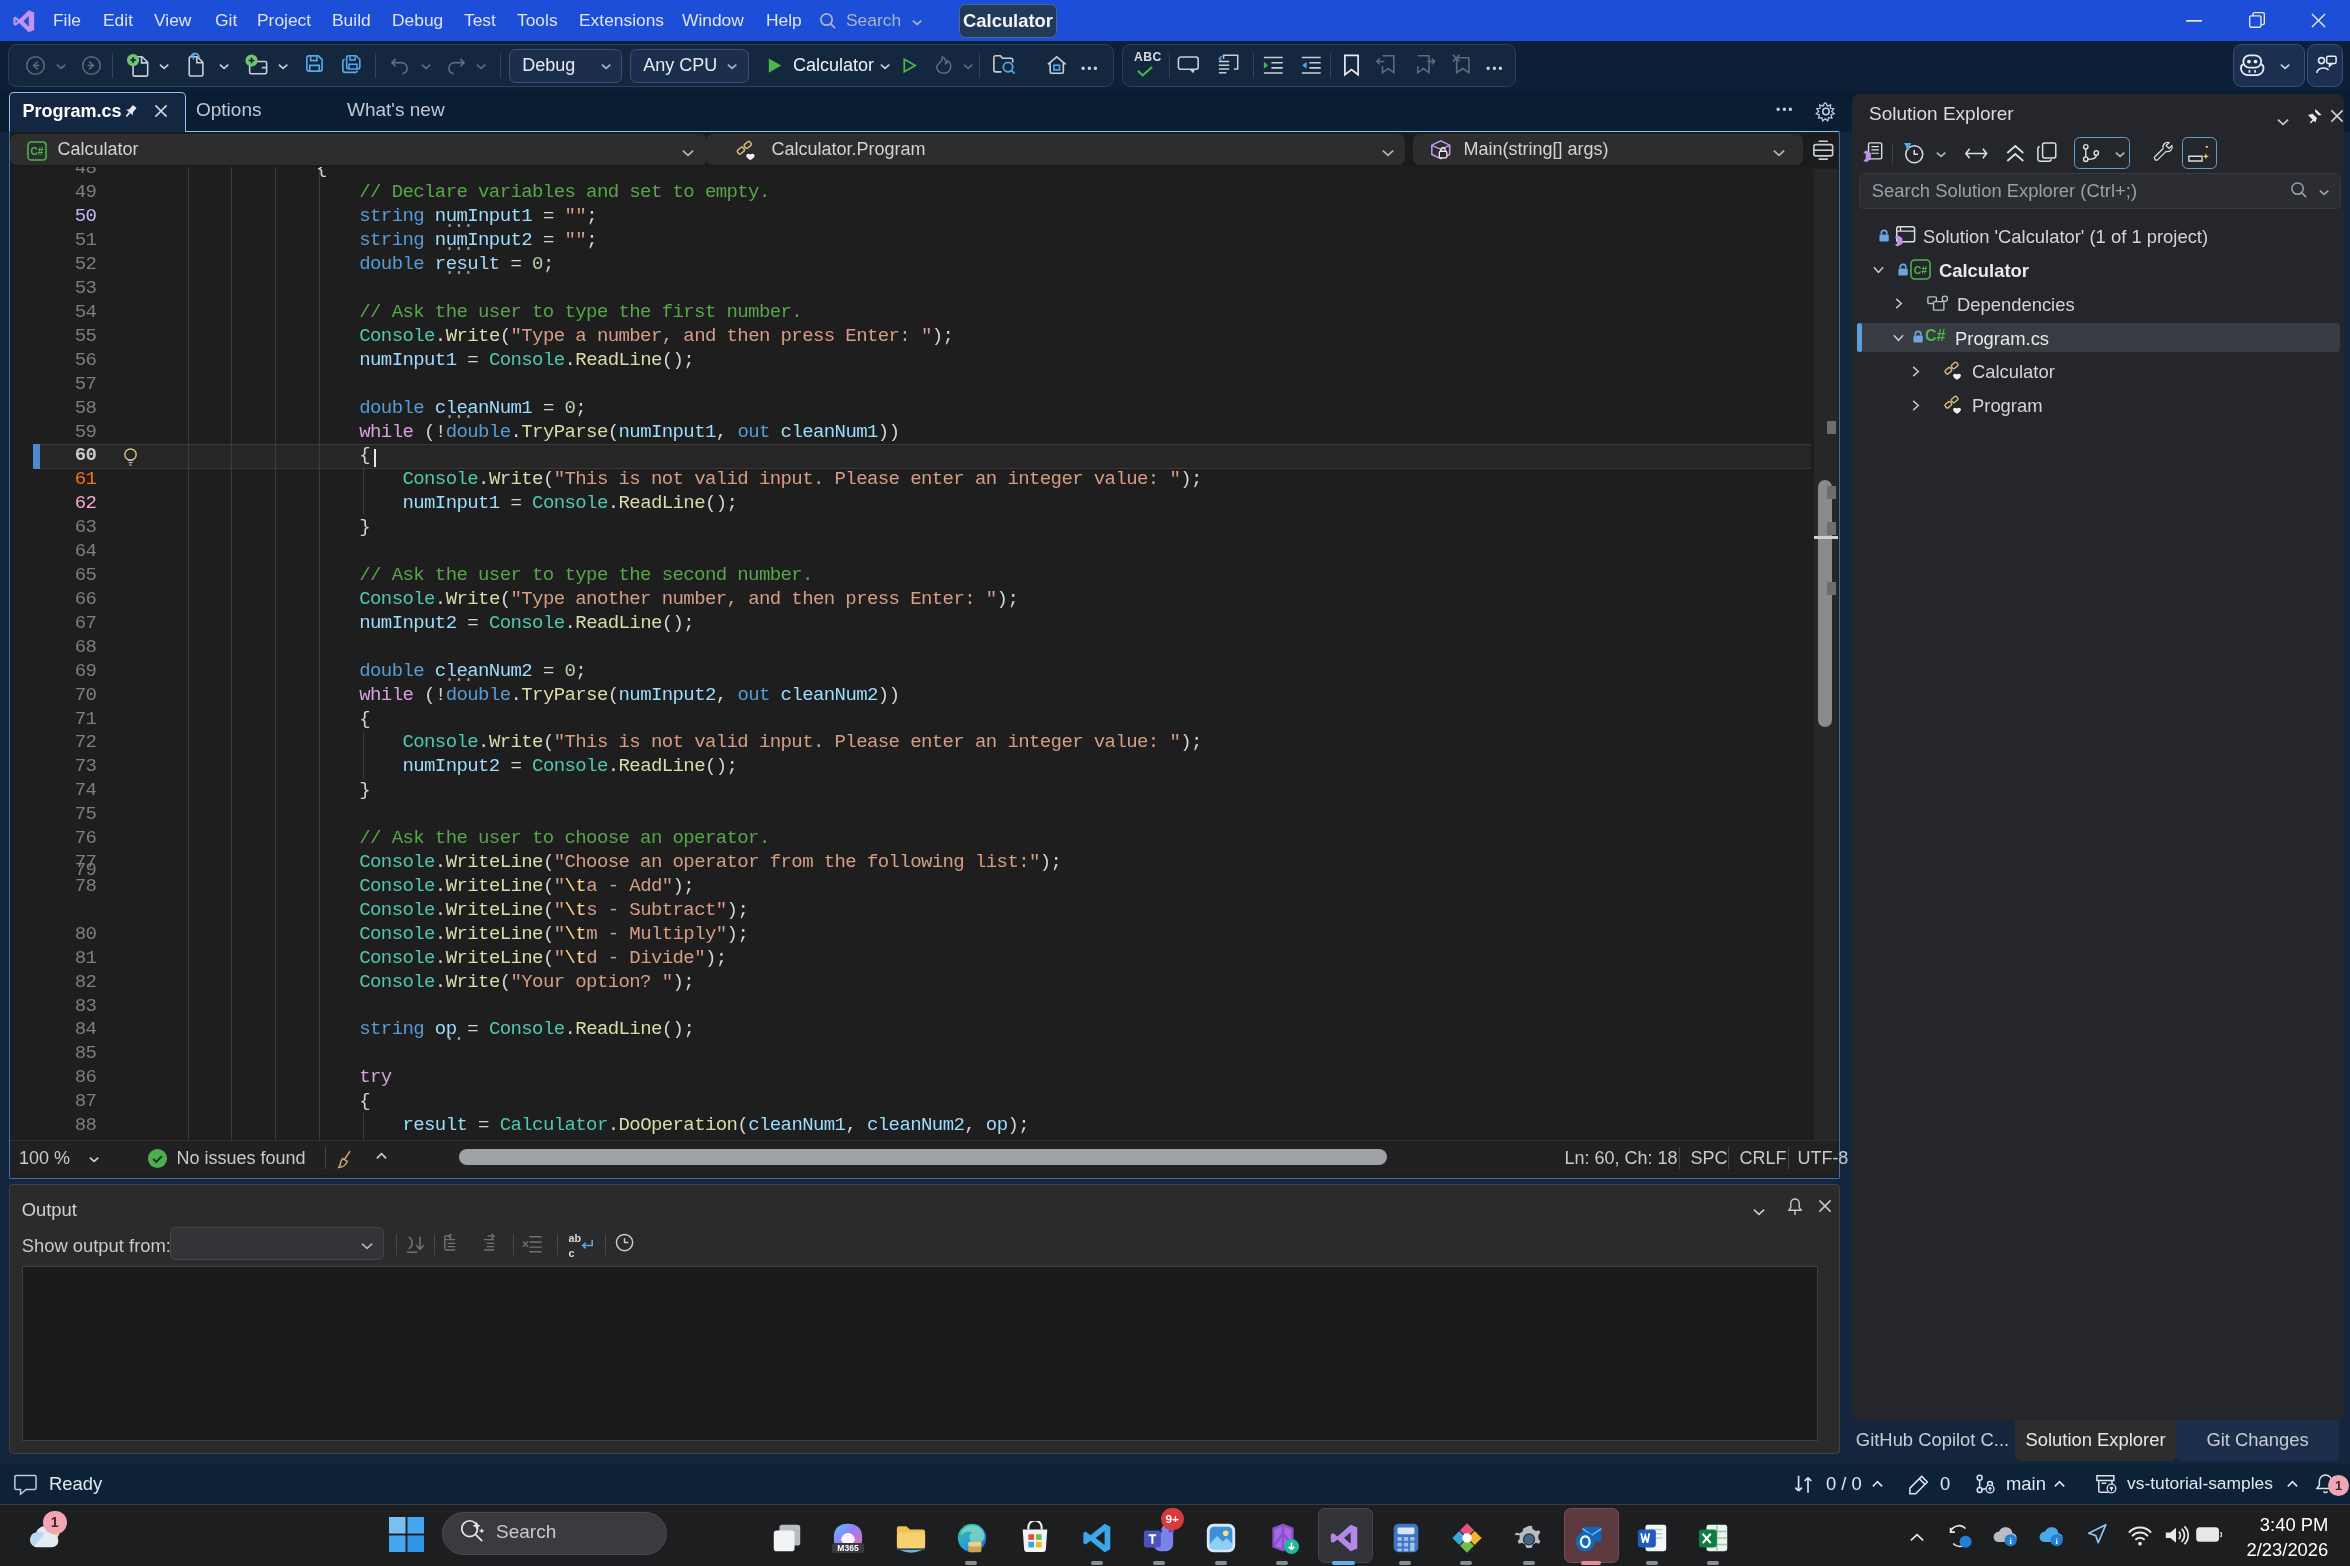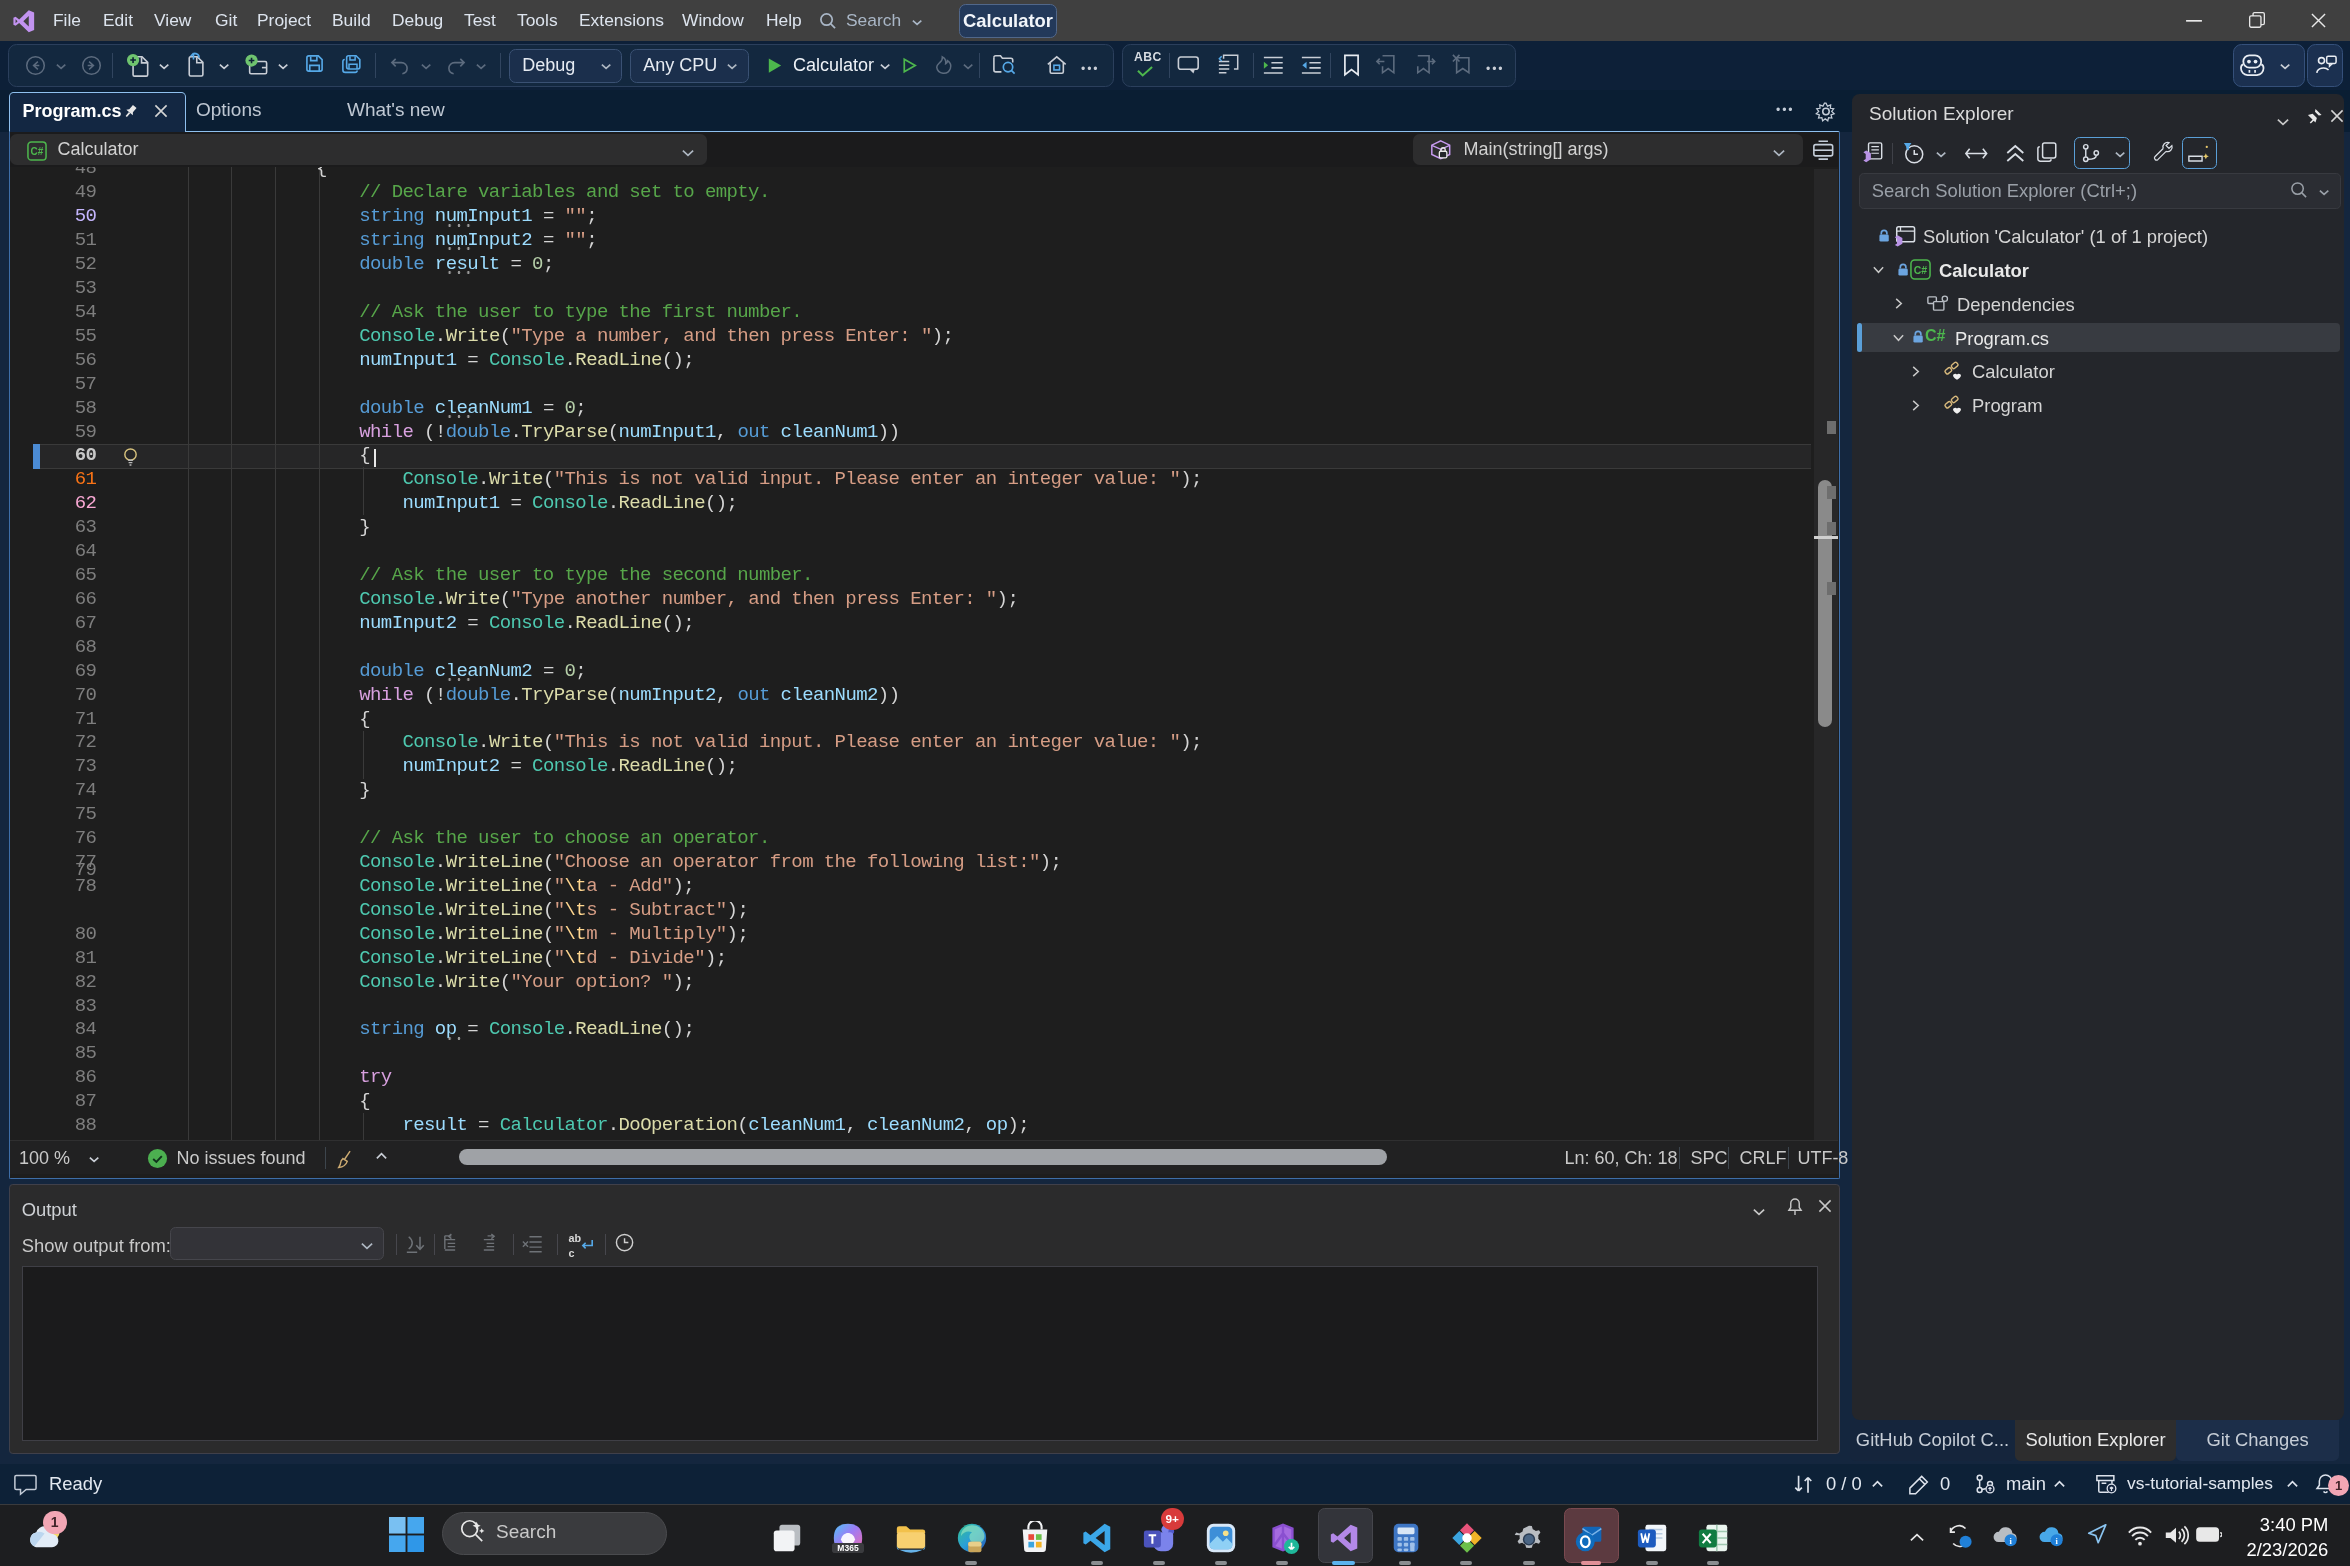--- a/index.html
+++ b/index.html
@@ -1,17 +1,17 @@
 <!DOCTYPE html>
 <html style="font-size:15px"><head><meta charset="utf-8"><title>Calculator - Visual Studio</title>
 <style>
 *{margin:0;padding:0;box-sizing:border-box}
 html,body{width:2350px;height:1567px;overflow:hidden;background:#14263e}
 #root{position:relative;width:2350px;height:1567px;font-family:"Liberation Sans",sans-serif;background:#14263e}
-.titlebar{position:absolute;left:0;top:0;width:2350px;height:41px;background:#404040}
+.titlebar{position:absolute;left:0;top:0;width:2350px;height:41px;background:#1d4ed8}
 .menu{position:absolute;top:10.4px;font-size:17.4px;color:#dde4ee}
 .titlebtn{position:absolute;left:959px;top:3.8px;width:98px;height:34px;background:#23395a;border:0.9px solid #51678a;border-radius:6.6px;color:#f2f5fa;font-size:18.4px;font-weight:700;text-align:center;line-height:32px}
 .toolbar{position:absolute;left:0;top:41px;width:2350px;height:49px;background:#0d2038}
 .tgroup{position:absolute;top:2.8px;height:43px;background:#13283f;border:0.9px solid #2b3f5c;border-radius:8.5px}
 .vsep{position:absolute;top:12.2px;width:0.9px;height:24.5px;background:#31455f}
 .drop{position:absolute;top:7.5px;height:34px;background:#1b2f4c;border:0.9px solid #3a5173;border-radius:6.6px;color:#e6ebf2;font-size:18px}
 .drop span{position:absolute;left:12.2px;top:5.6px}
 .dots3{position:absolute;font-size:12.2px;letter-spacing:1.9px;color:#c9ced6}
 .tabrow{position:absolute;left:0;top:90px;width:2350px;height:42px;background:#0a1e33}
 .activetab{position:absolute;left:9.4px;top:1.9px;width:177px;height:40px;background:#132742;border:1.9px solid #8fc0ee;border-bottom:none;border-radius:4.7px 4.7px 0 0}
@@ -290,20 +290,33 @@
 <div class="editor">
 <div style="position:absolute;left:0px;top:-1.9px;width:175px;height:1.9px;background:#132742"></div>
 <div class="bcband">
 <div class="bc" style="left:0px;width:697px">
 <svg style="position:absolute;left:17px;top:7.5px;font-size:19px" width="20" height="20" viewBox="0 0 21 21" fill="none">
             <rect x="1" y="1" width="19" height="19" rx="3.5" stroke="#4db74d" stroke-width="1.6"></rect>
             <text x="10.5" y="15" font-family="Liberation Sans" font-size="10.5" font-weight="700" fill="#4db74d" text-anchor="middle">C#</text>
           </svg>
 <span style="position:absolute;left:47px;top:5.6px">Calculator</span>
 <svg style="position:absolute;left:671px;top:12.2px;" width="14" height="14" viewBox="0 0 15 15" fill="none">
+            <path d="M2 5 L7.5 10 L13 5" stroke="#aeb7c2" stroke-width="1.8"></path>
+          </svg>
+</div>
+<div class="bc" style="left:696px;width:699px">
+<svg style="position:absolute;left:25.4px;top:5.6px;" width="24.5" height="24.5" viewBox="0 0 26 26" fill="none">
+            <g transform="rotate(-40 13 10)">
+              <rect x="5" y="7" width="7.5" height="5" rx="1.6" stroke="#d8b97c" stroke-width="1.6"></rect>
+              <rect x="14.5" y="7" width="7.5" height="5" rx="1.6" stroke="#d8b97c" stroke-width="1.6"></rect>
+            </g>
+            <path d="M19.5 16.5 c1.5-1.8 4.5-0.8 4.5 1.3 c0 1.7-2.8 3.6-4.5 4.7 c-1.7-1.1-4.5-3-4.5-4.7 c0-2.1 3-3.1 4.5-1.3 Z" fill="#f0f0f0"></path>
+          </svg>
+<span style="position:absolute;left:65px;top:5.6px">Calculator.Program</span>
+<svg style="position:absolute;left:675px;top:12.2px;" width="14" height="14" viewBox="0 0 15 15" fill="none">
             <path d="M2 5 L7.5 10 L13 5" stroke="#aeb7c2" stroke-width="1.8"></path>
           </svg>
 </div>
 <div class="bc" style="left:1403px;width:390px">
 <svg style="position:absolute;left:16px;top:4.7px;" width="23.5" height="23.5" viewBox="0 0 25 25" fill="none">
             <path d="M12.5 2 L22 6.5 V16.5 L12.5 21 L3 16.5 V6.5 Z" stroke="#c79bf0" stroke-width="1.6"></path>
             <path d="M3 6.8 L12.5 11 L22 6.8 M12.5 11 V20.5" stroke="#c79bf0" stroke-width="1.4"></path>
             <rect x="11" y="13" width="8" height="7" rx="1.5" fill="#24262b" stroke="#e8e8e8" stroke-width="1.4"></rect>
             <path d="M12.8 13 v-1.5 a2.2 2.2 0 0 1 4.4 0 V13" stroke="#e8e8e8" stroke-width="1.4"></path>
           </svg>

